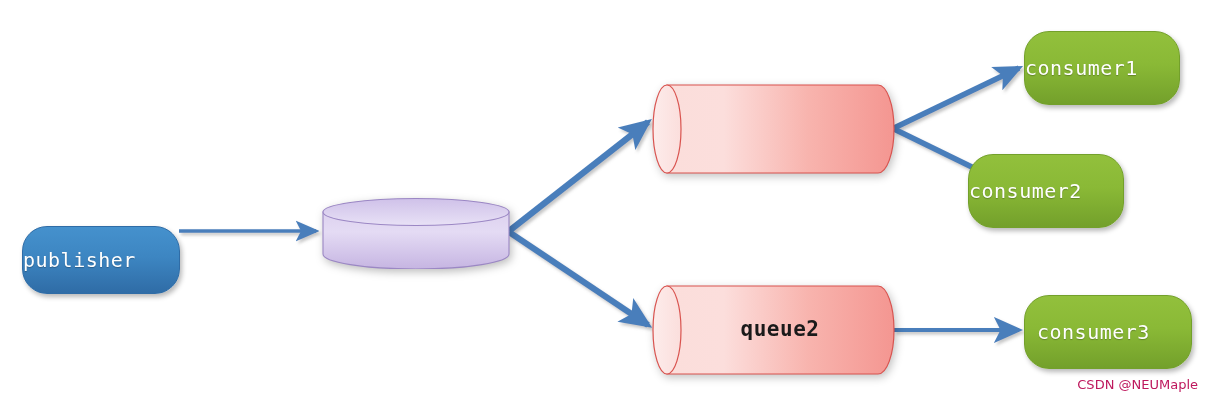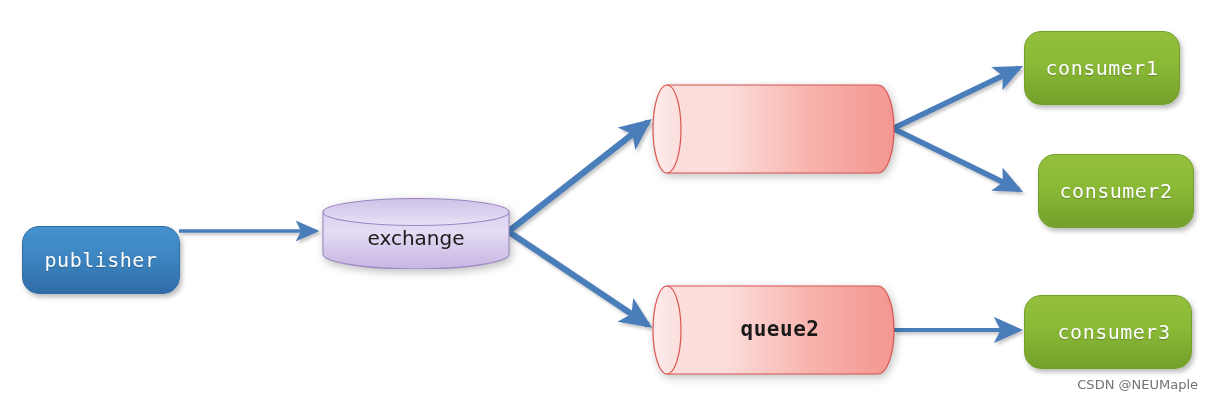--- a/index.html
+++ b/index.html
@@ -19,24 +19,24 @@
     position: absolute;
     left: 0;
     top: 0;
     width: 1212px;
     height: 400px;
   }
 
   
   .node-box {
     position: absolute;
-    border-radius: 17px;
+    border-radius: 25px;
     display: flex;
     align-items: center;
-    justify-content: center;
+    justify-content: flex-start;
     box-shadow: 2px 3px 5px rgba(0,0,0,0.28);
     z-index: 3;
   }
   .node-box .label {
     font-family: "DejaVu Sans Mono", monospace;
     font-size: 20px;
     color: #ffffff;
     letter-spacing: 0.5px;
     text-shadow: 0 1px 1px rgba(0,0,0,0.25);
     white-space: nowrap;
@@ -85,21 +85,21 @@
     white-space: nowrap;
     letter-spacing: 0.5px;
   }
 
   .watermark {
     position: absolute;
     right: 14px;
     bottom: 8px;
     font-family: "DejaVu Sans", sans-serif;
     font-size: 13px;
-    color: #737373;
+    color: #be185d;
     white-space: nowrap;
     z-index: 5;
   }
 </style>
 </head>
 <body>
 
 <div id="canvas">
 
   <svg class="edges" viewBox="0 0 1212 400" xmlns="http://www.w3.org/2000/svg">
@@ -144,21 +144,20 @@
           <stop offset="100%" stop-color="#c6b5e2"></stop>
         </linearGradient>
         <linearGradient id="exTop" x1="0" y1="0" x2="0" y2="1">
           <stop offset="0%" stop-color="#cfc1e9"></stop>
           <stop offset="100%" stop-color="#e8e1f6"></stop>
         </linearGradient>
       </defs>
       <path d="M2,15 L2,57 A93,15 0 0,0 188,57 L188,15 Z" fill="url(#exBody)" stroke="#9b87c4" stroke-width="1.1"></path>
       <ellipse cx="95" cy="15" rx="93" ry="13.5" fill="url(#exTop)" stroke="#9b87c4" stroke-width="1.1"></ellipse>
     </svg>
-    <div class="cyl-label" style="top:29px;">exchange</div>
   </div>
 
   <div class="cyl-h" style="left:651px; top:83px; width:245px; height:92px;">
     <svg width="245" height="92" viewBox="0 0 245 92" xmlns="http://www.w3.org/2000/svg">
       <defs>
         <linearGradient id="q1Body" x1="0" y1="0" x2="1" y2="0">
           <stop offset="0%" stop-color="#fbdedb"></stop>
           <stop offset="25%" stop-color="#fcdedc"></stop>
           <stop offset="62%" stop-color="#f8b4ae"></stop>
           <stop offset="100%" stop-color="#f49691"></stop>
@@ -190,21 +189,21 @@
       <path d="M16,2 L227,2 A16,44 0 0,1 227,90 L16,90 Z" fill="url(#q2Body)" stroke="#d9534f" stroke-width="1.2"></path>
       <ellipse cx="16" cy="46" rx="14" ry="44" fill="url(#q2Cap)" stroke="#d9534f" stroke-width="1.2"></ellipse>
     </svg>
     <div class="cyl-label" style="top:33px; left:13px;font-weight:bold;">queue2</div>
   </div>
 
   <div class="node-box box-green" style="left:1024px; top:31px; width:154px; height:72px;">
     <span class="label">consumer1</span>
   </div>
 
-  <div class="node-box box-green" style="left:1038px; top:154px; width:154px; height:72px;">
+  <div class="node-box box-green" style="left:968px; top:154px; width:154px; height:72px;">
     <span class="label">consumer2</span>
   </div>
 
   <div class="node-box box-green" style="left:1024px; top:295px; width:154px; height:72px;padding-left:12px;">
     <span class="label">consumer3</span>
   </div>
 
   <div class="watermark">CSDN @NEUMaple</div>
 
 </div>

